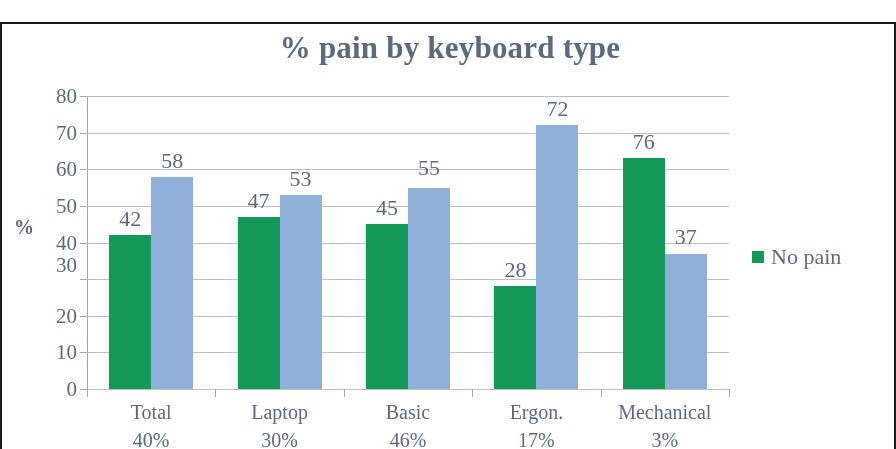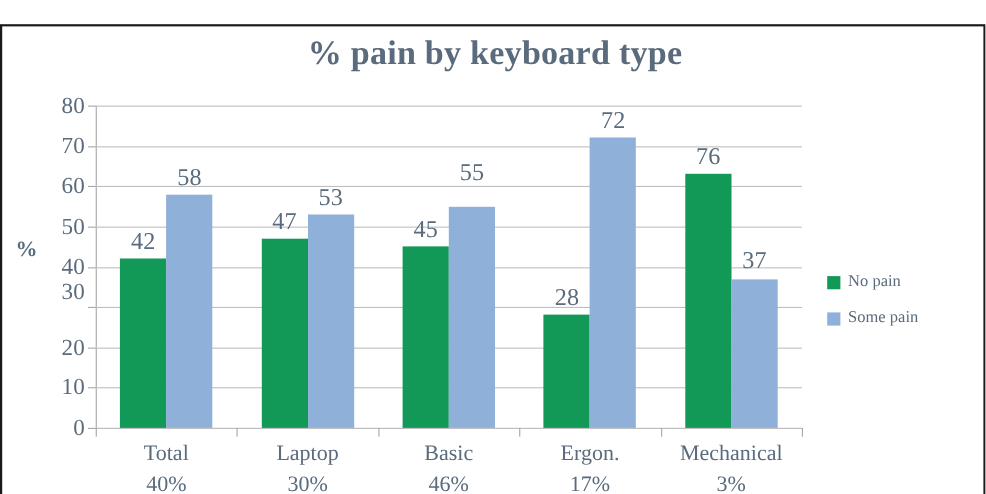--- a/index.html
+++ b/index.html
@@ -149,21 +149,21 @@
   }
   .legend-swatch {
     width: 12px;
     height: 12px;
     margin-right: 7px;
     flex: 0 0 auto;
   }
   .legend-swatch.series-0 { background: #129857; }
   .legend-swatch.series-1 { background: #8FB0D8; }
   .legend-label {
-    font-size: 15px;
+    font-size: 22px;
     color: #5A6B7D;
     white-space: nowrap;
   }
 </style>
 </head>
 <body>
 
 <div id="chart-root">
 
   <div id="chart-title">% pain by keyboard type</div>
@@ -199,21 +199,21 @@
       <div class="bar-value" style="left: 12.2px; width: 62px; top: 112.175px; text-align: center;">42</div>
       <div class="bar series-1" style="left: 64.2px; width: 42px; height: 212.425px;"></div>
       <div class="bar-value" style="left: 54.2px; width: 62px; top: 53.575px;">58</div>
       <div class="bar series-0" style="left: 150.6px; width: 42px; height: 172.137px;"></div>
       <div class="bar-value" style="left: 140.6px; width: 62px; top: 93.8625px;">47</div>
       <div class="bar series-1" style="left: 192.6px; width: 42px; height: 194.113px;"></div>
       <div class="bar-value" style="left: 182.6px; width: 62px; top: 71.8875px;">53</div>
       <div class="bar series-0" style="left: 279px; width: 42px; height: 164.812px;"></div>
       <div class="bar-value" style="left: 269px; width: 62px; top: 101.188px;">45</div>
       <div class="bar series-1" style="left: 321px; width: 42px; height: 201.438px;"></div>
-      <div class="bar-value" style="left: 311px; width: 62px; top: 50px;">55</div>
+      <div class="bar-value" style="left: 311px; width: 62px; top: 61px;">55</div>
       <div class="bar series-0" style="left: 407.4px; width: 42px; height: 102.55px;"></div>
       <div class="bar-value" style="left: 397.4px; width: 62px; top: 163.45px;">28</div>
       <div class="bar series-1" style="left: 449.4px; width: 42px; height: 263.7px;"></div>
       <div class="bar-value" style="left: 439.4px; width: 62px; top: 2.3px;">72</div>
       <div class="bar series-0" style="left: 535.8px; width: 42px; height: 230.738px;"></div>
       <div class="bar-value" style="left: 525.8px; width: 62px; top: 35.2625px;">76</div>
       <div class="bar series-1" style="left: 577.8px; width: 42px; height: 135.512px;"></div>
       <div class="bar-value" style="left: 567.8px; width: 62px; top: 130.488px;">37</div>
     </div>
 
@@ -222,24 +222,20 @@
       <div class="x-cat" style="left: 203.4px; width: 148.4px;"><span class="cat-main">Laptop</span><span class="cat-sub">30%</span></div>
       <div class="x-cat" style="left: 331.8px; width: 148.4px;"><span class="cat-main">Basic</span><span class="cat-sub">46%</span></div>
       <div class="x-cat" style="left: 460.2px; width: 148.4px;"><span class="cat-main">Ergon.</span><span class="cat-sub">17%</span></div>
       <div class="x-cat" style="left: 588.6px; width: 148.4px;"><span class="cat-main">Mechanical</span><span class="cat-sub">3%</span></div>
     </div>
 
   <div id="legend">
       <div class="legend-row">
         <span class="legend-swatch series-0"></span>
         <span class="legend-label">No pain</span>
-      </div>
-      <div class="legend-row">
-        <span class="legend-swatch series-1"></span>
-        <span class="legend-label">Some pain</span>
       </div>
     </div>
 
 <div class="y-tick-mark" style="top: 365px;"></div>
     <div class="y-tick-mark" style="top: 328.375px;"></div>
     <div class="y-tick-mark" style="top: 291.75px;"></div>
     <div class="y-tick-mark" style="top: 255.125px;"></div>
     <div class="y-tick-mark" style="top: 218.5px;"></div>
     <div class="y-tick-mark" style="top: 181.875px;"></div>
     <div class="y-tick-mark" style="top: 145.25px;"></div>

